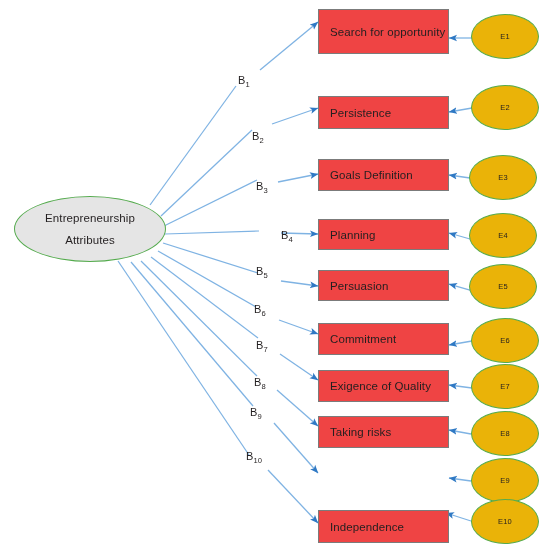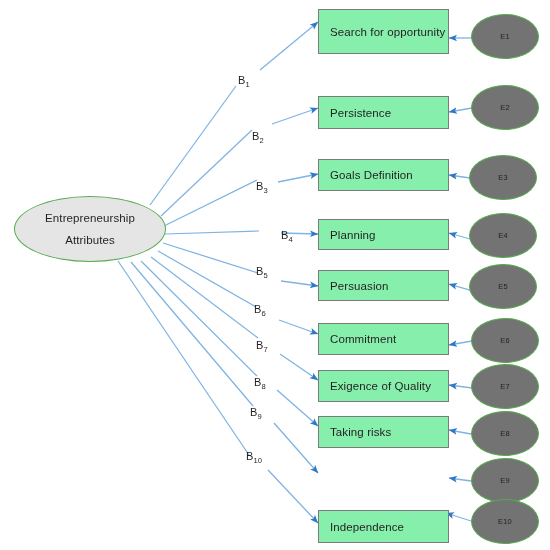--- a/index.html
+++ b/index.html
@@ -37,37 +37,37 @@
     font-size: 11.5px;
     color: #231f20;
     line-height: 1.05;
     letter-spacing: .1px;
   }
   .latent-line.first { margin-bottom: 9px; }
   .indicator-box {
     position: absolute;
     box-sizing: border-box;
     border: 1.1px solid #7b7b7b;
-    background: #86efac;
+    background: #ef4444;
     display: flex;
     align-items: center;
   }
   .indicator-label {
     font-size: 11.5px;
     color: #231f20;
     padding-left: 11px;
     white-space: nowrap;
     letter-spacing: .1px;
   }
   .error-ellipse {
     position: absolute;
     box-sizing: border-box;
     border: 1.5px solid #55ab4e;
     border-radius: 50%;
-    background: #737373;
+    background: #eab308;
     display: flex;
     align-items: center;
     justify-content: center;
   }
   .error-label {
     font-size: 7.5px;
     color: #231f20;
     letter-spacing: .2px;
   }
   .path-coef {

